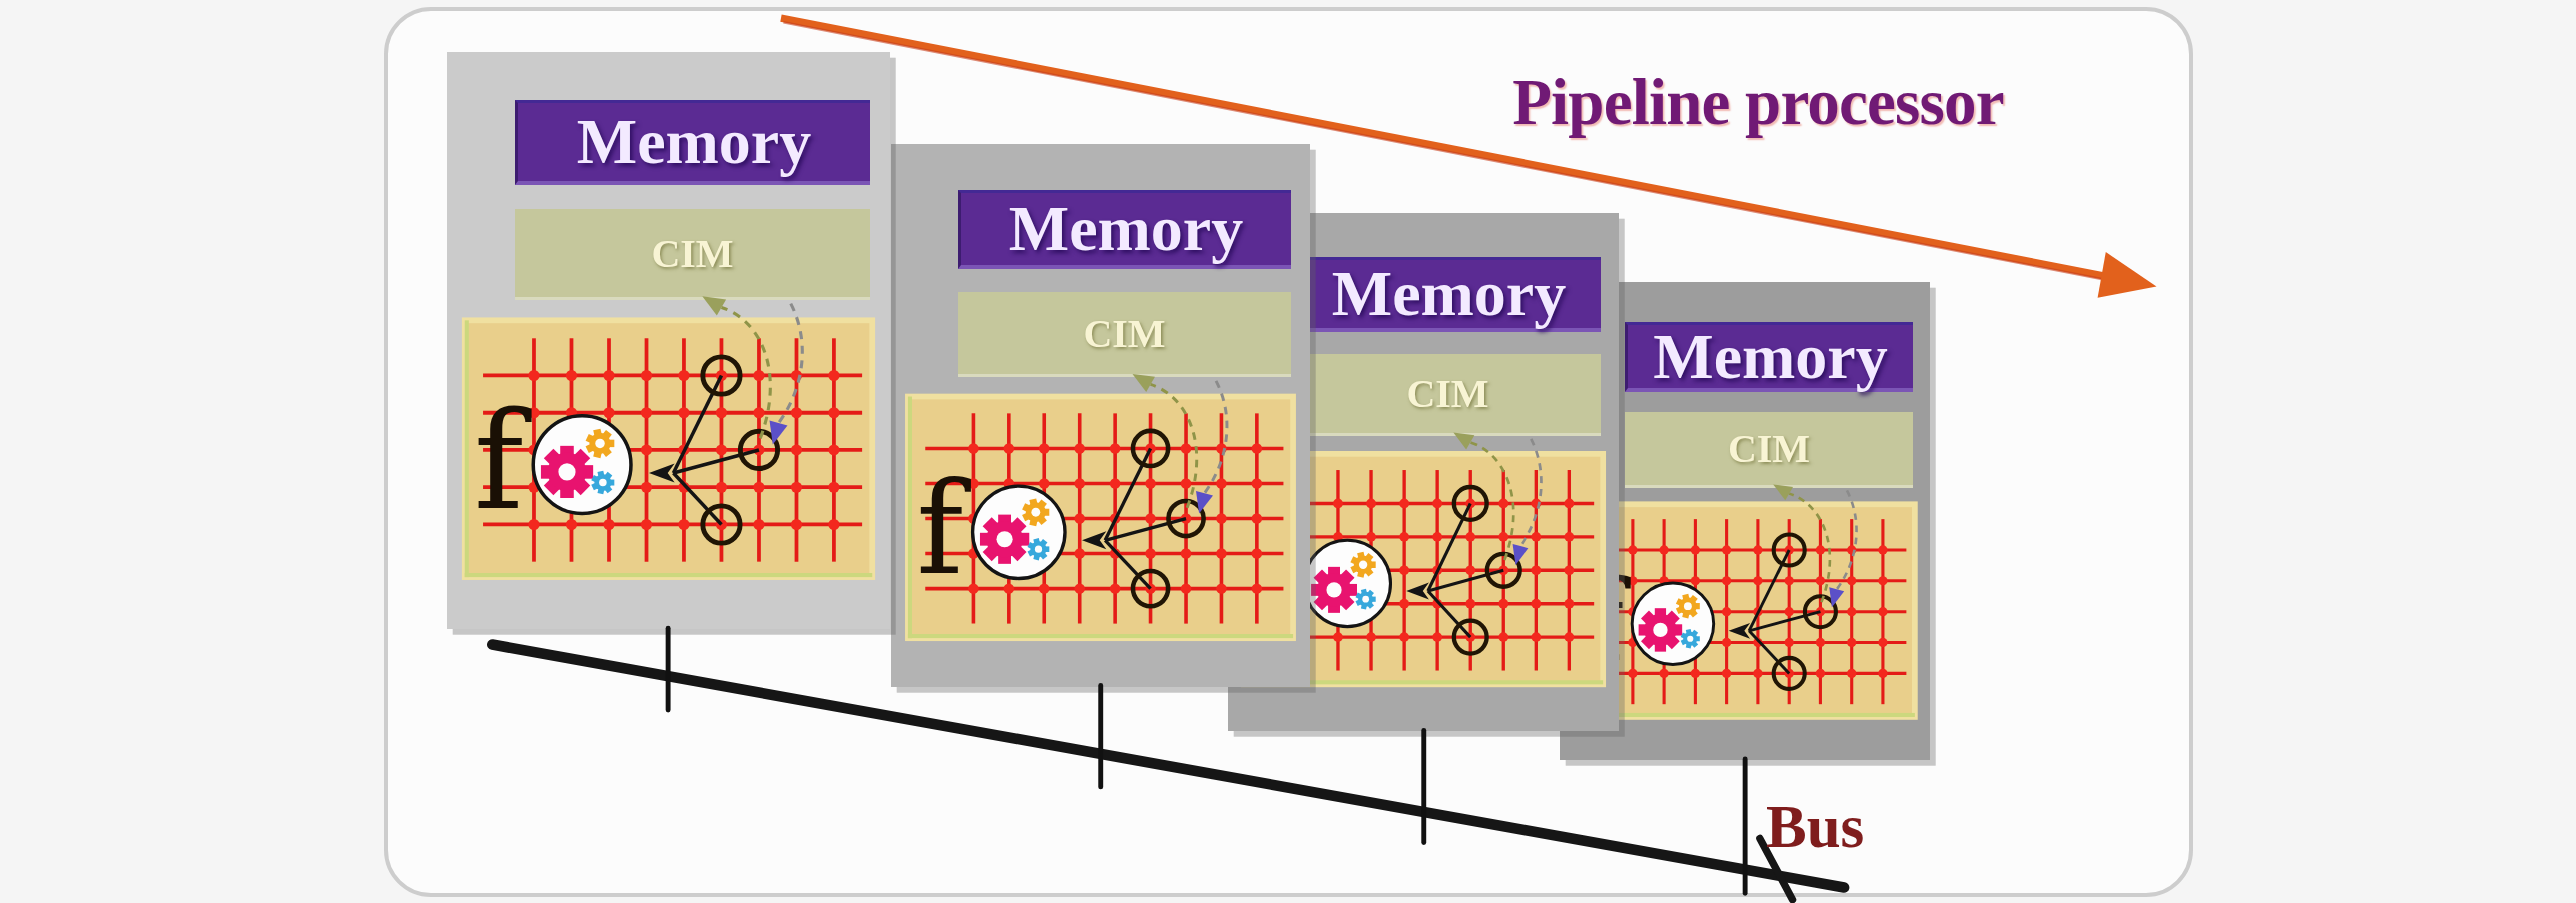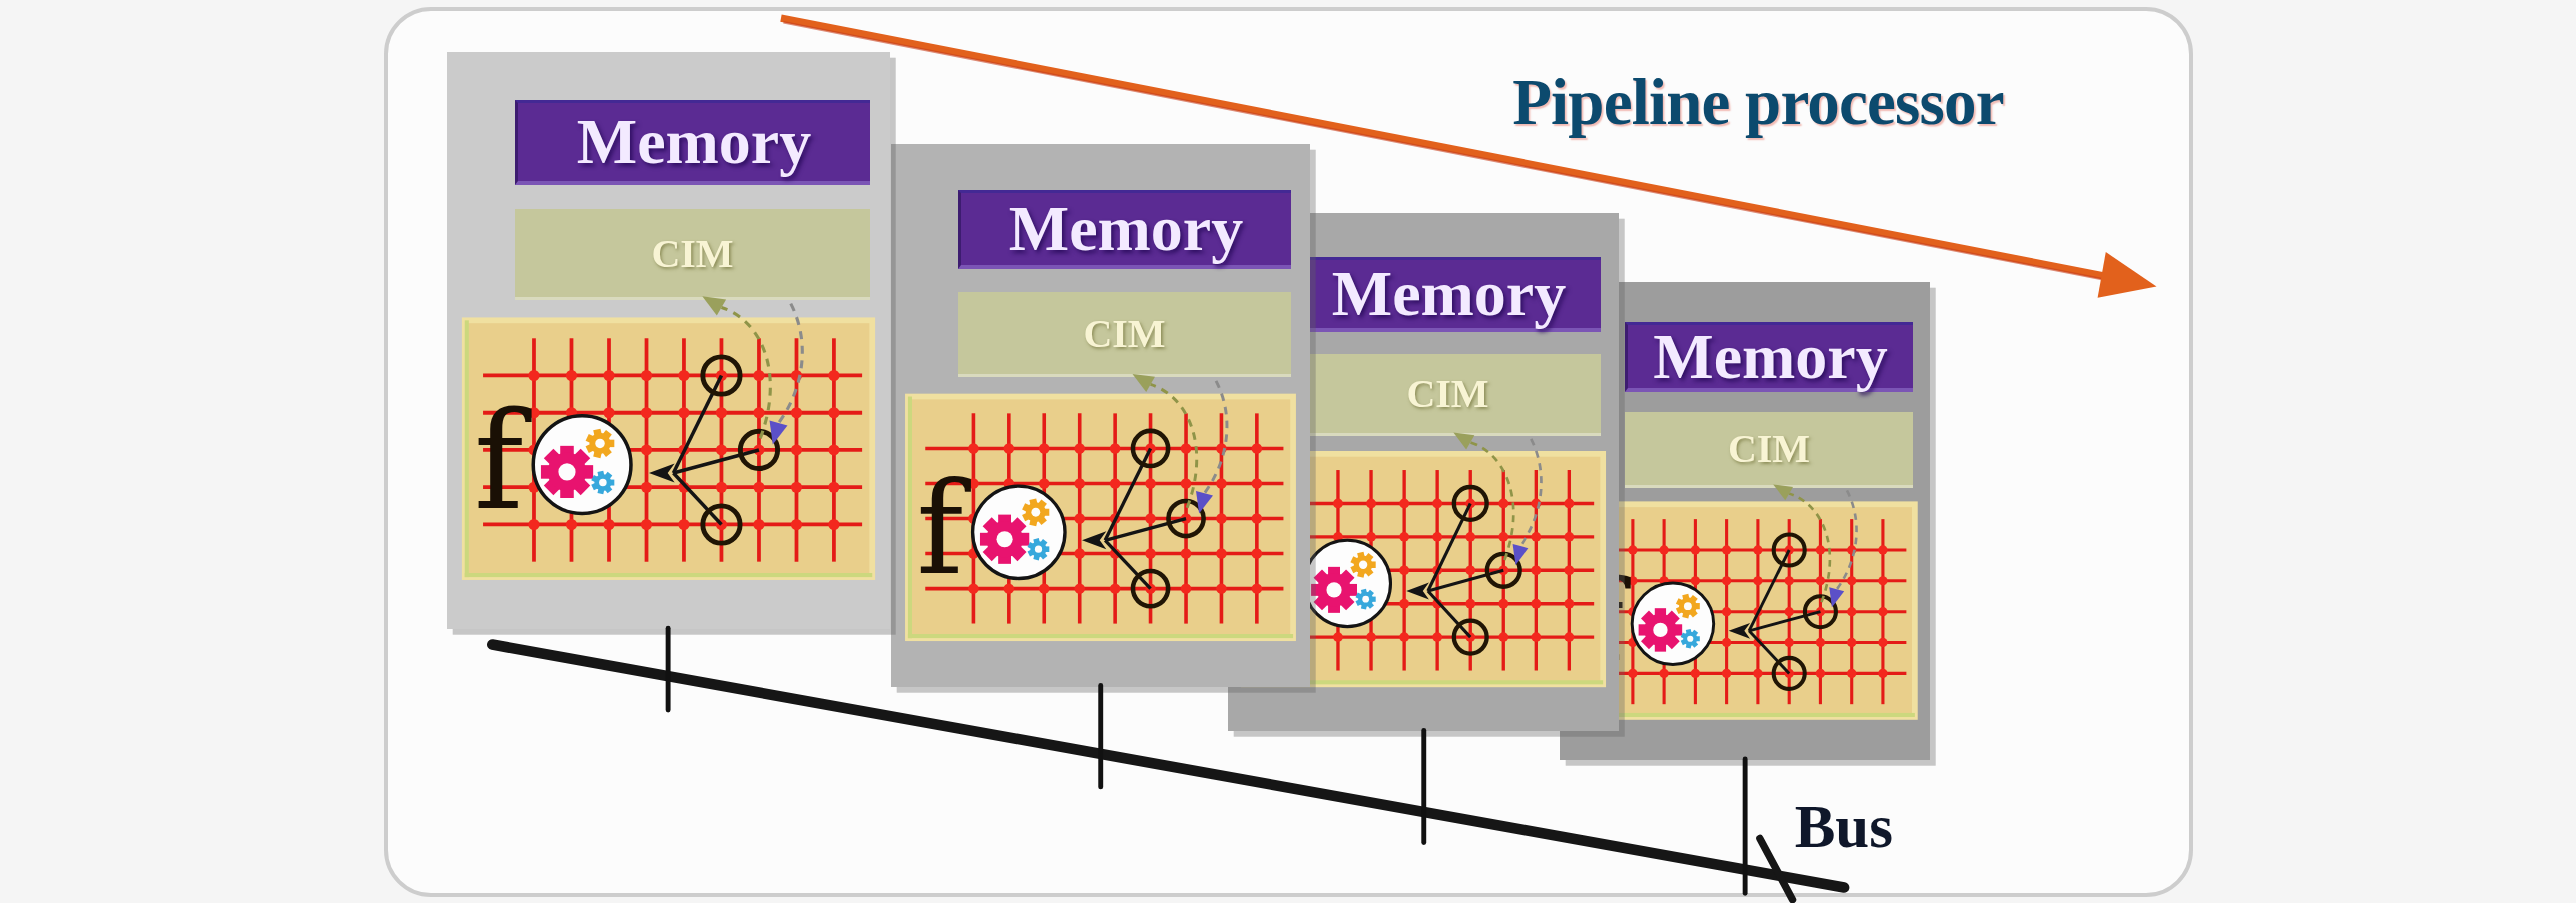--- a/index.html
+++ b/index.html
@@ -41,22 +41,22 @@
     position:absolute;left:0;top:0;width:2576px;height:904px;
     pointer-events:none;z-index:30;
   }
   .fig-title{
     position:absolute;left:1488px;top:65px;width:540px;
     text-align:center;font-size:65px;font-weight:bold;
     letter-spacing:-0.8px;z-index:31;
     text-shadow:1.6px 1.6px 1.6px rgba(220,60,40,.35);
   }
   .bus-label{
-    position:absolute;left:1680px;top:792px;width:213px;
-    font-size:61px;font-weight:bold;color:#0f172a;z-index:31;text-align:right;
+    position:absolute;left:1766px;top:792px;width:213px;
+    font-size:61px;font-weight:bold;color:#7f1d1d;z-index:31;
   }
 </style>
 </head>
 <body>
 
 <div class="frame"></div>
 
 <div id="cards">
     <div class="card" style="left: 447px; top: 52px; width: 443px; height: 577px; background: rgb(203, 203, 203); z-index: 14;">
       <div class="blk mem" style="background:#5b2b93;color:#f3eaff;">Memory</div>
@@ -537,15 +537,15 @@
     <line x1="2134" y1="928" x2="2134" y2="1092" stroke="#111111" stroke-width="6" stroke-linecap="round"></line>
     <line x1="2152" y1="1025" x2="2192" y2="1100" stroke="#161616" stroke-width="9" stroke-linecap="round"></line>
   </g>
   <g>
     <line x1="955" y1="22" x2="2572" y2="337" stroke="#e2611c" stroke-width="9"></line>
     <line x1="958" y1="27" x2="2570" y2="341" stroke="#c8401e" stroke-width="3" opacity="0.6"></line>
     <polygon points="2637,350 2575,308 2565,364" fill="#e2611c"></polygon>
   </g>
 </svg>
 
-<div class="fig-title" style="color: #0c4a6e;">Pipeline processor</div>
+<div class="fig-title" style="color: #701a75;">Pipeline processor</div>
 <div class="bus-label">Bus</div>
 
 
 </body></html>

